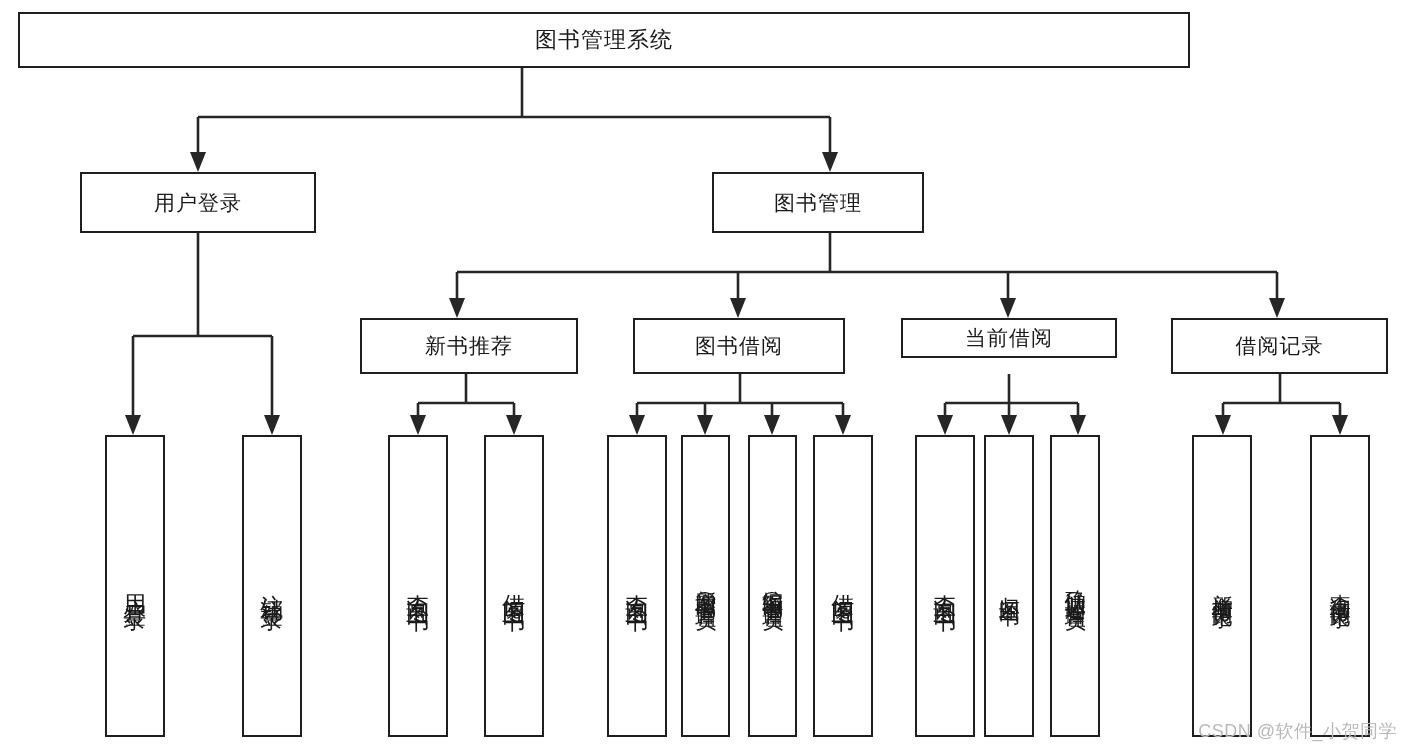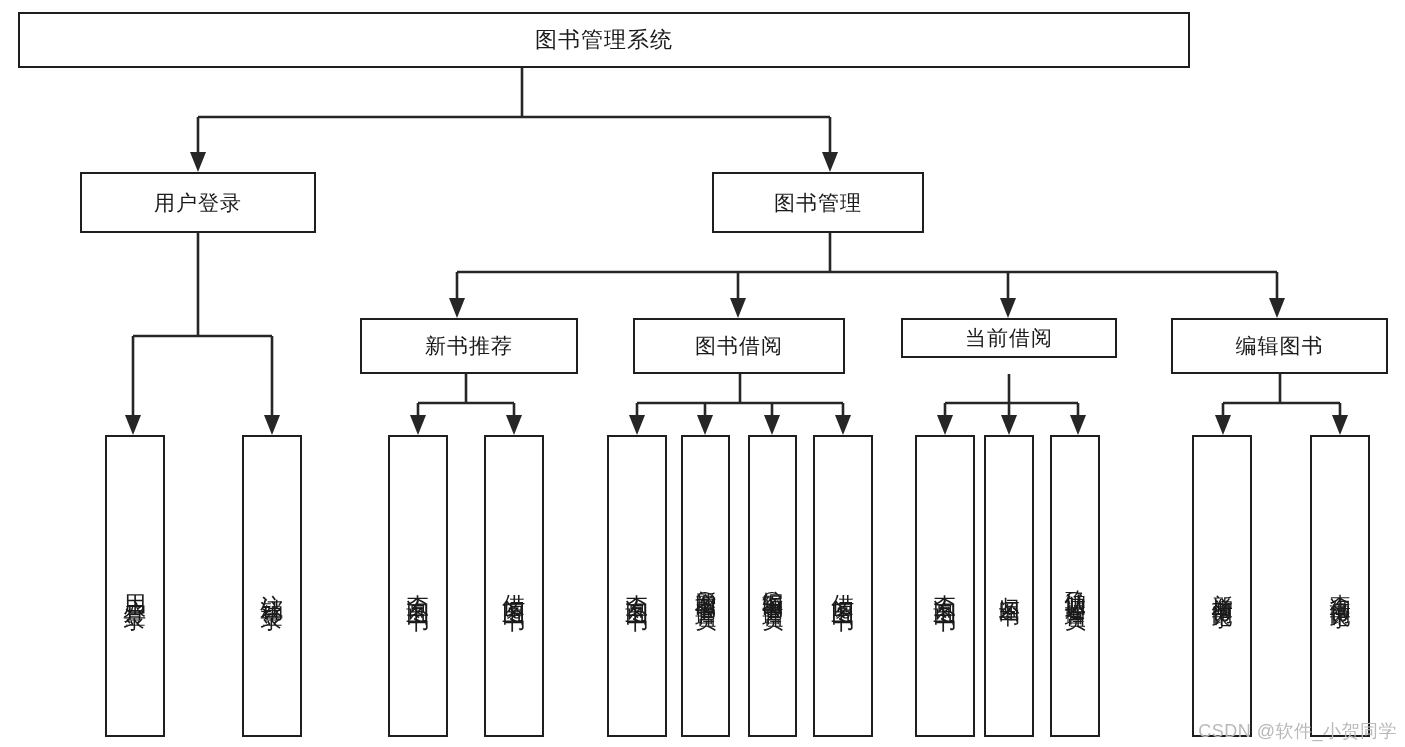--- a/index.html
+++ b/index.html
@@ -163,21 +163,21 @@
   <div class="node h" style="left:360px; top:318px; width:218px; height:56px;">
     <span>新书推荐</span>
   </div>
   <div class="node h" style="left:633px; top:318px; width:212px; height:56px;">
     <span>图书借阅</span>
   </div>
   <div class="node h" style="left:901px; top:318px; width:216px; height:40px;">
     <span>当前借阅</span>
   </div>
   <div class="node h" style="left:1171px; top:318px; width:217px; height:56px;">
-    <span>编辑图书</span>
+    <span>借阅记录</span>
   </div>
 
   <div class="node v" style="left:105px; top:435px; width:60px; height:302px;">
     <span class="vtext">用户登录</span>
   </div>
   <div class="node v" style="left:242px; top:435px; width:60px; height:302px;">
     <span class="vtext">注销登录</span>
   </div>
 
   <div class="node v" style="left:388px; top:435px; width:60px; height:302px;">

